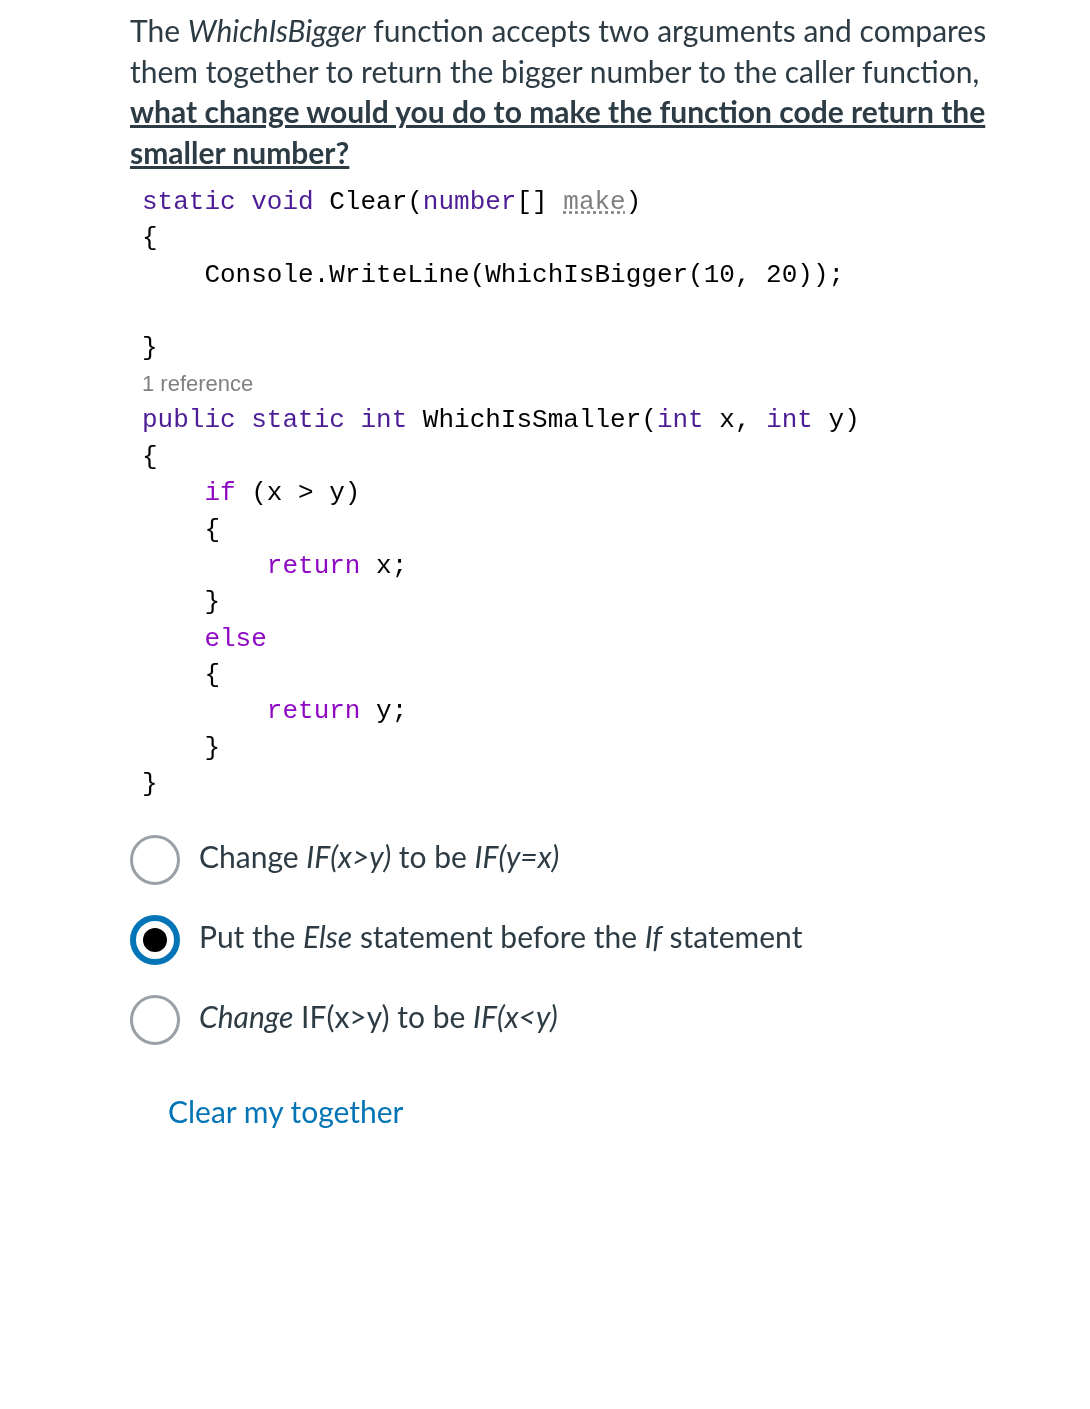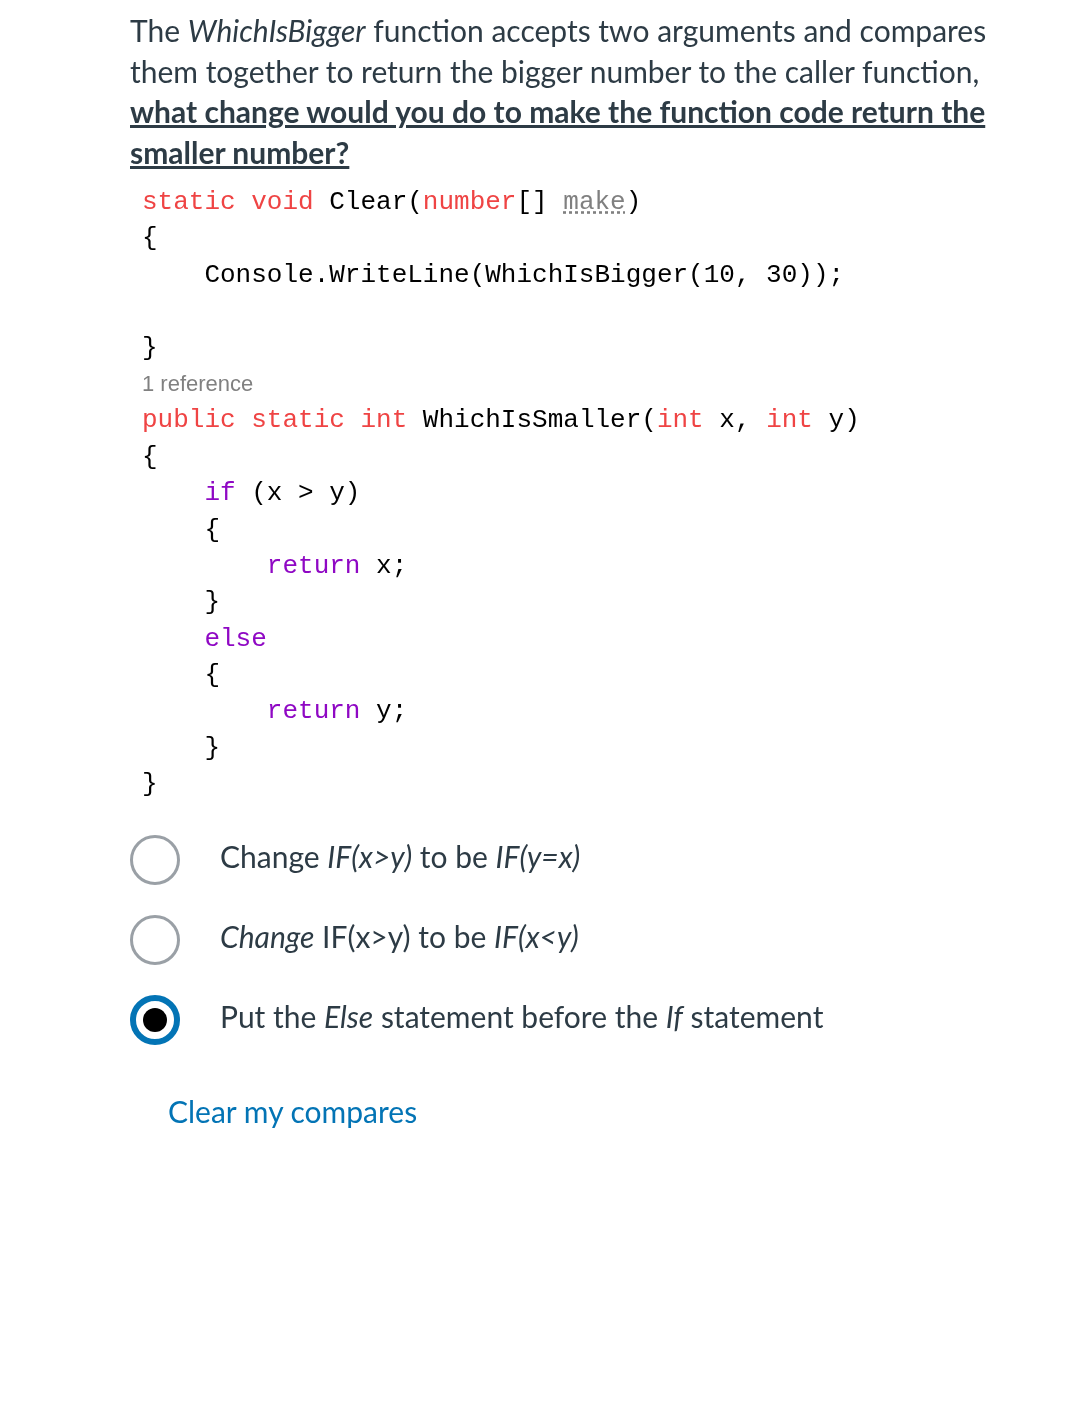--- a/index.html
+++ b/index.html
@@ -31,31 +31,31 @@
       text-decoration: underline;
     }
     .code-block {
       font-family: Consolas, "Courier New", monospace;
       font-size: 26px;
       line-height: 1.4;
       white-space: pre;
       margin: 4px 0 30px 12px;
       color: #000;
     }
-    .code-block .kw { color: #ef4444; }
+    .code-block .kw { color: #4c1d95; }
     .code-block .param { color: #808080; text-decoration: underline dotted #808080; }
     .code-block .flow { color: #8f08c4; }
     .code-block .ref-note { color: #808080; font-size: 22px; font-family: "Segoe UI", Arial, sans-serif; text-align: right; }
     .options {
       margin-top: 20px;
     }
     .option-row {
       display: flex;
       align-items: flex-start;
-      gap: 40px;
+      gap: 19px;
       margin-bottom: 28px;
       cursor: pointer;
     }
     .radio-outer {
       flex: 0 0 50px;
       width: 50px;
       height: 50px;
       border: 3px solid #9aa0a6;
       border-radius: 50%;
       display: flex;
@@ -101,21 +101,21 @@
 <body>
 
 <div class="question-container">
 
   <div class="question-text">
     <span>The </span><span class="fn-name">WhichIsBigger</span><span> function accepts two arguments and compares them together to return the bigger number to the caller function, </span><span class="emphasize">what change would you do to make the function code return the smaller number?</span>
   </div>
 
   <div class="code-block"><span class="kw">static void</span><span> Clear(</span><span class="kw">number</span><span>[] </span><span class="param">make</span><span>)</span>
 <span>{</span>
-<span>    Console.WriteLine(WhichIsBigger(10, 30));</span>
+<span>    Console.WriteLine(WhichIsBigger(10, 20));</span>
 <span></span>
 <span>}</span>
 <span class="ref-note">1 reference</span>
 <span class="kw">public static </span><span class="kw">int</span><span> WhichIsSmaller(</span><span class="kw">int</span><span> x, </span><span class="kw">int</span><span> y)</span>
 <span>{</span>
 <span class="flow">    if</span><span> (x &gt; y)</span>
 <span>    {</span>
 <span class="flow">        return</span><span> x;</span>
 <span>    }</span>
 <span class="flow">    else</span>
@@ -123,26 +123,26 @@
 <span class="flow">        return</span><span> y;</span>
 <span>    }</span>
 <span>}</span></div>
 
   <div class="options" id="options-mount">
       <div class="option-row">
         <div class="radio-outer"></div>
         <div class="option-label">Change <em>IF(x&gt;y)</em> to be <em>IF(y=x)</em></div>
       </div>
       <div class="option-row">
-        <div class="radio-outer"></div>
-        <div class="option-label"><em>Change</em> IF(x&gt;y) to be <em>IF(x&lt;y)</em></div>
-      </div>
-      <div class="option-row">
         <div class="radio-outer selected">
           <div class="radio-inner"></div>
         </div>
         <div class="option-label">Put the <em>Else</em> statement before the <em>If</em> statement</div>
       </div>
+      <div class="option-row">
+        <div class="radio-outer"></div>
+        <div class="option-label"><em>Change</em> IF(x&gt;y) to be <em>IF(x&lt;y)</em></div>
+      </div>
     </div>
 
-  <div class="clear-link">Clear my compares</div>
+  <div class="clear-link">Clear my together</div>
 
 </div>
 
 </body></html>

